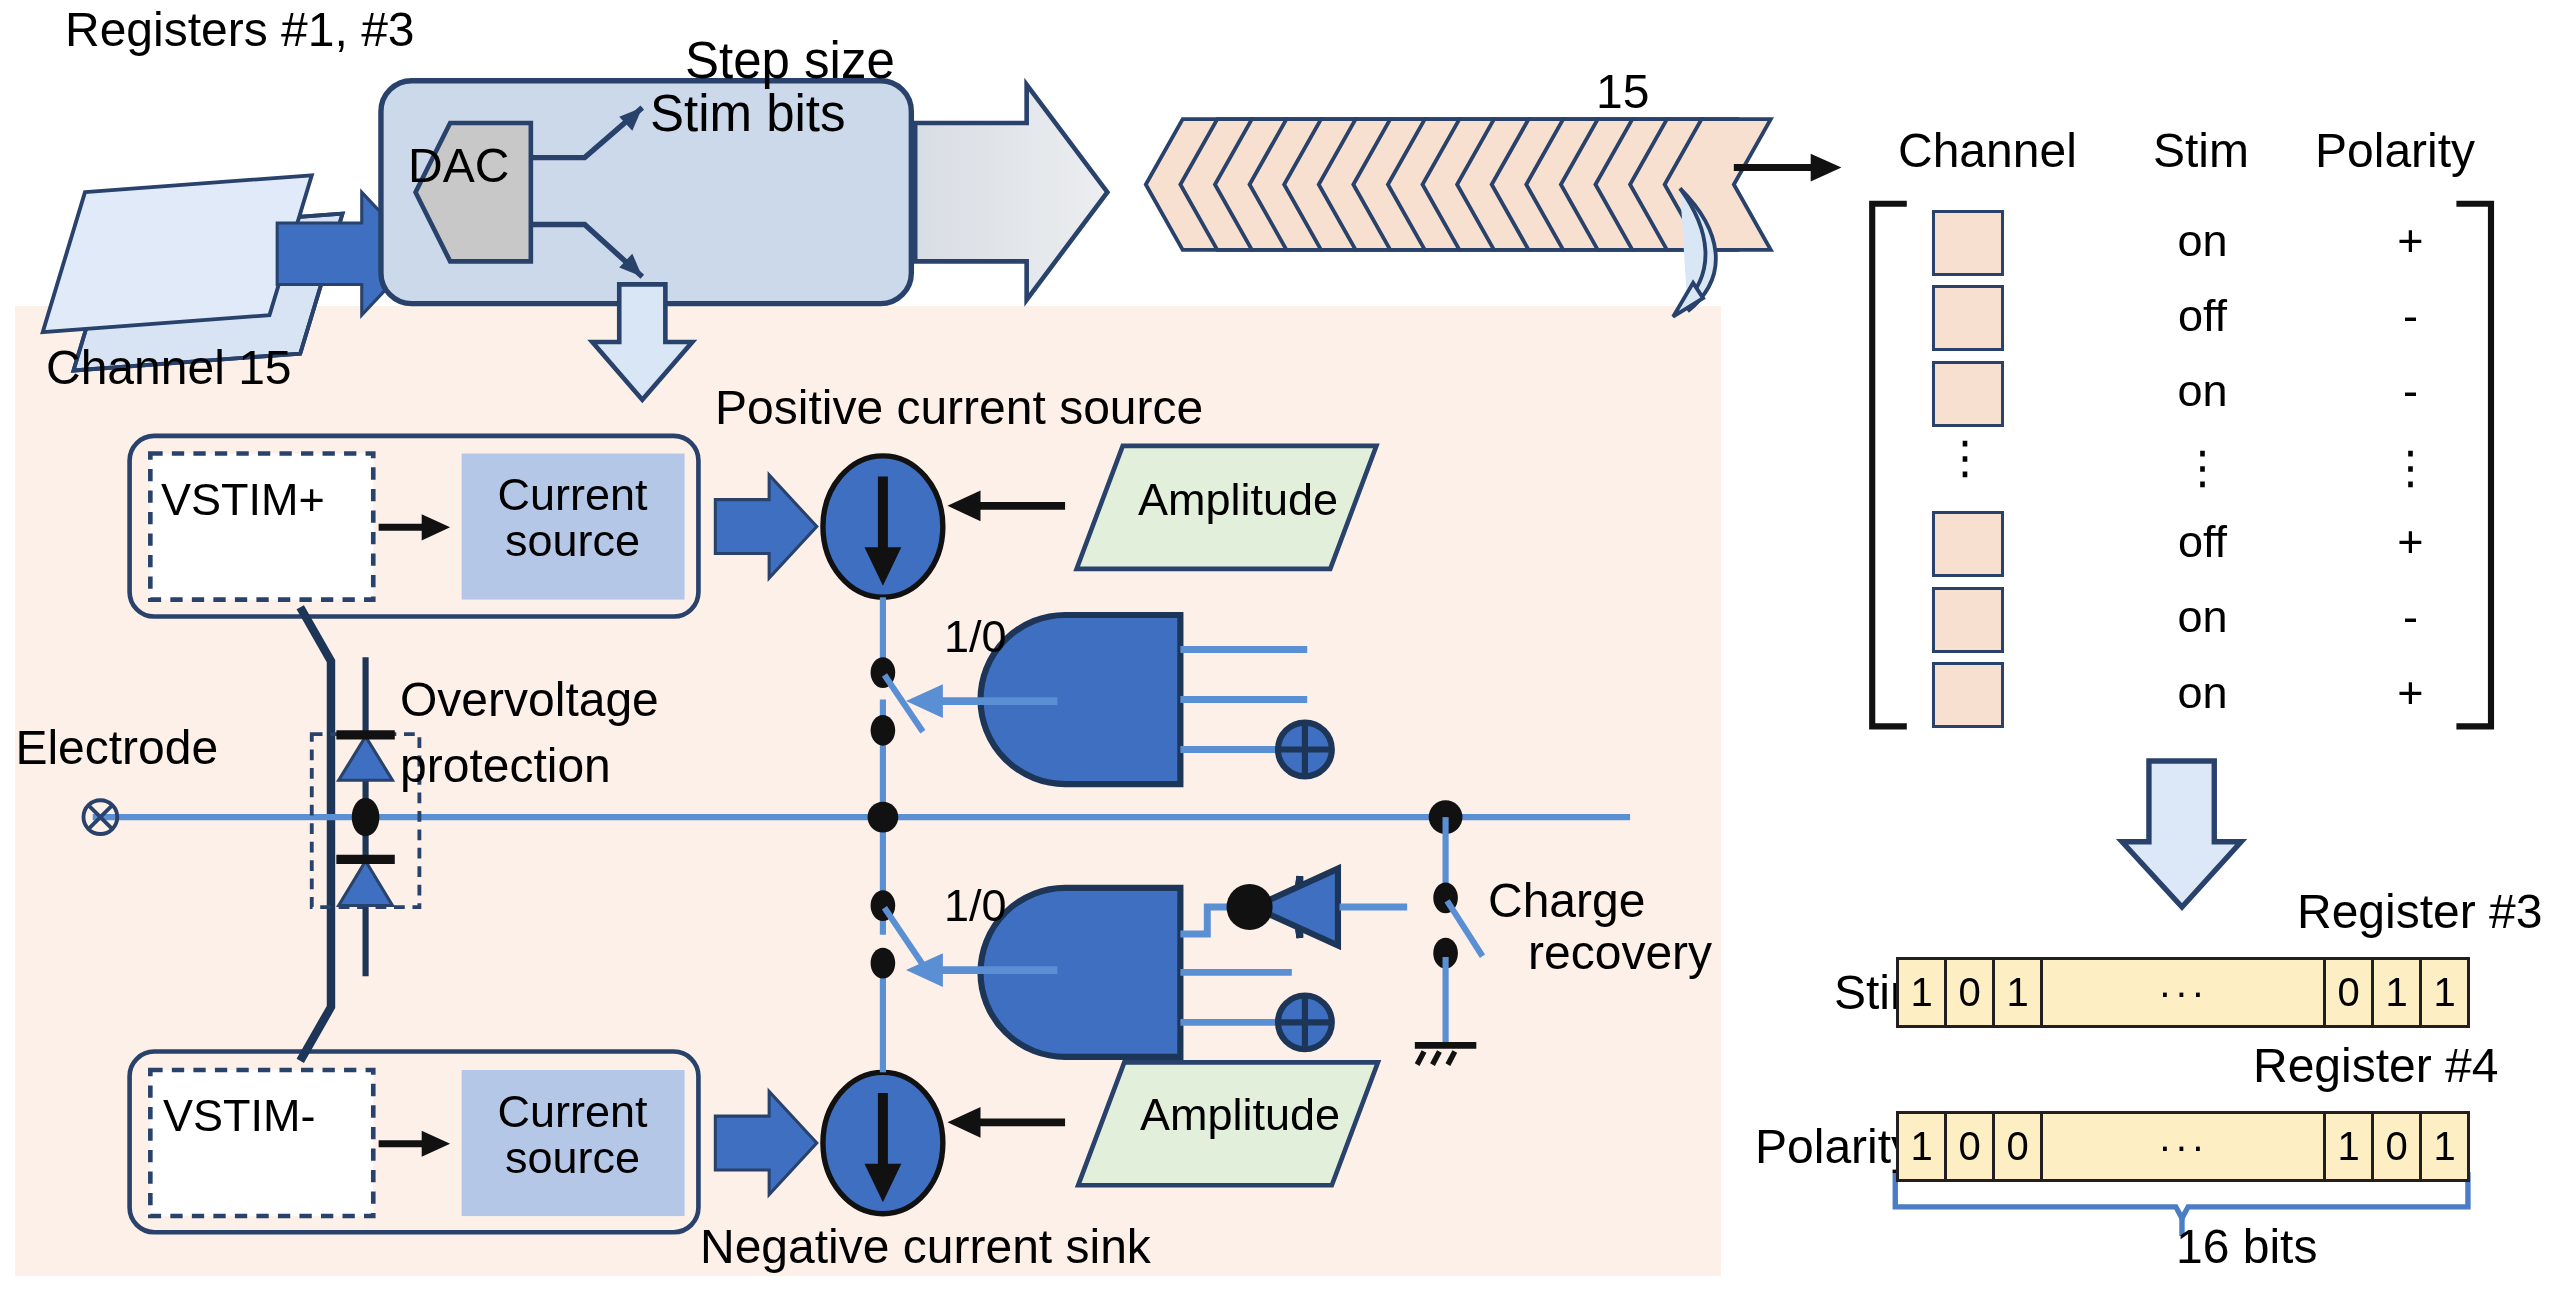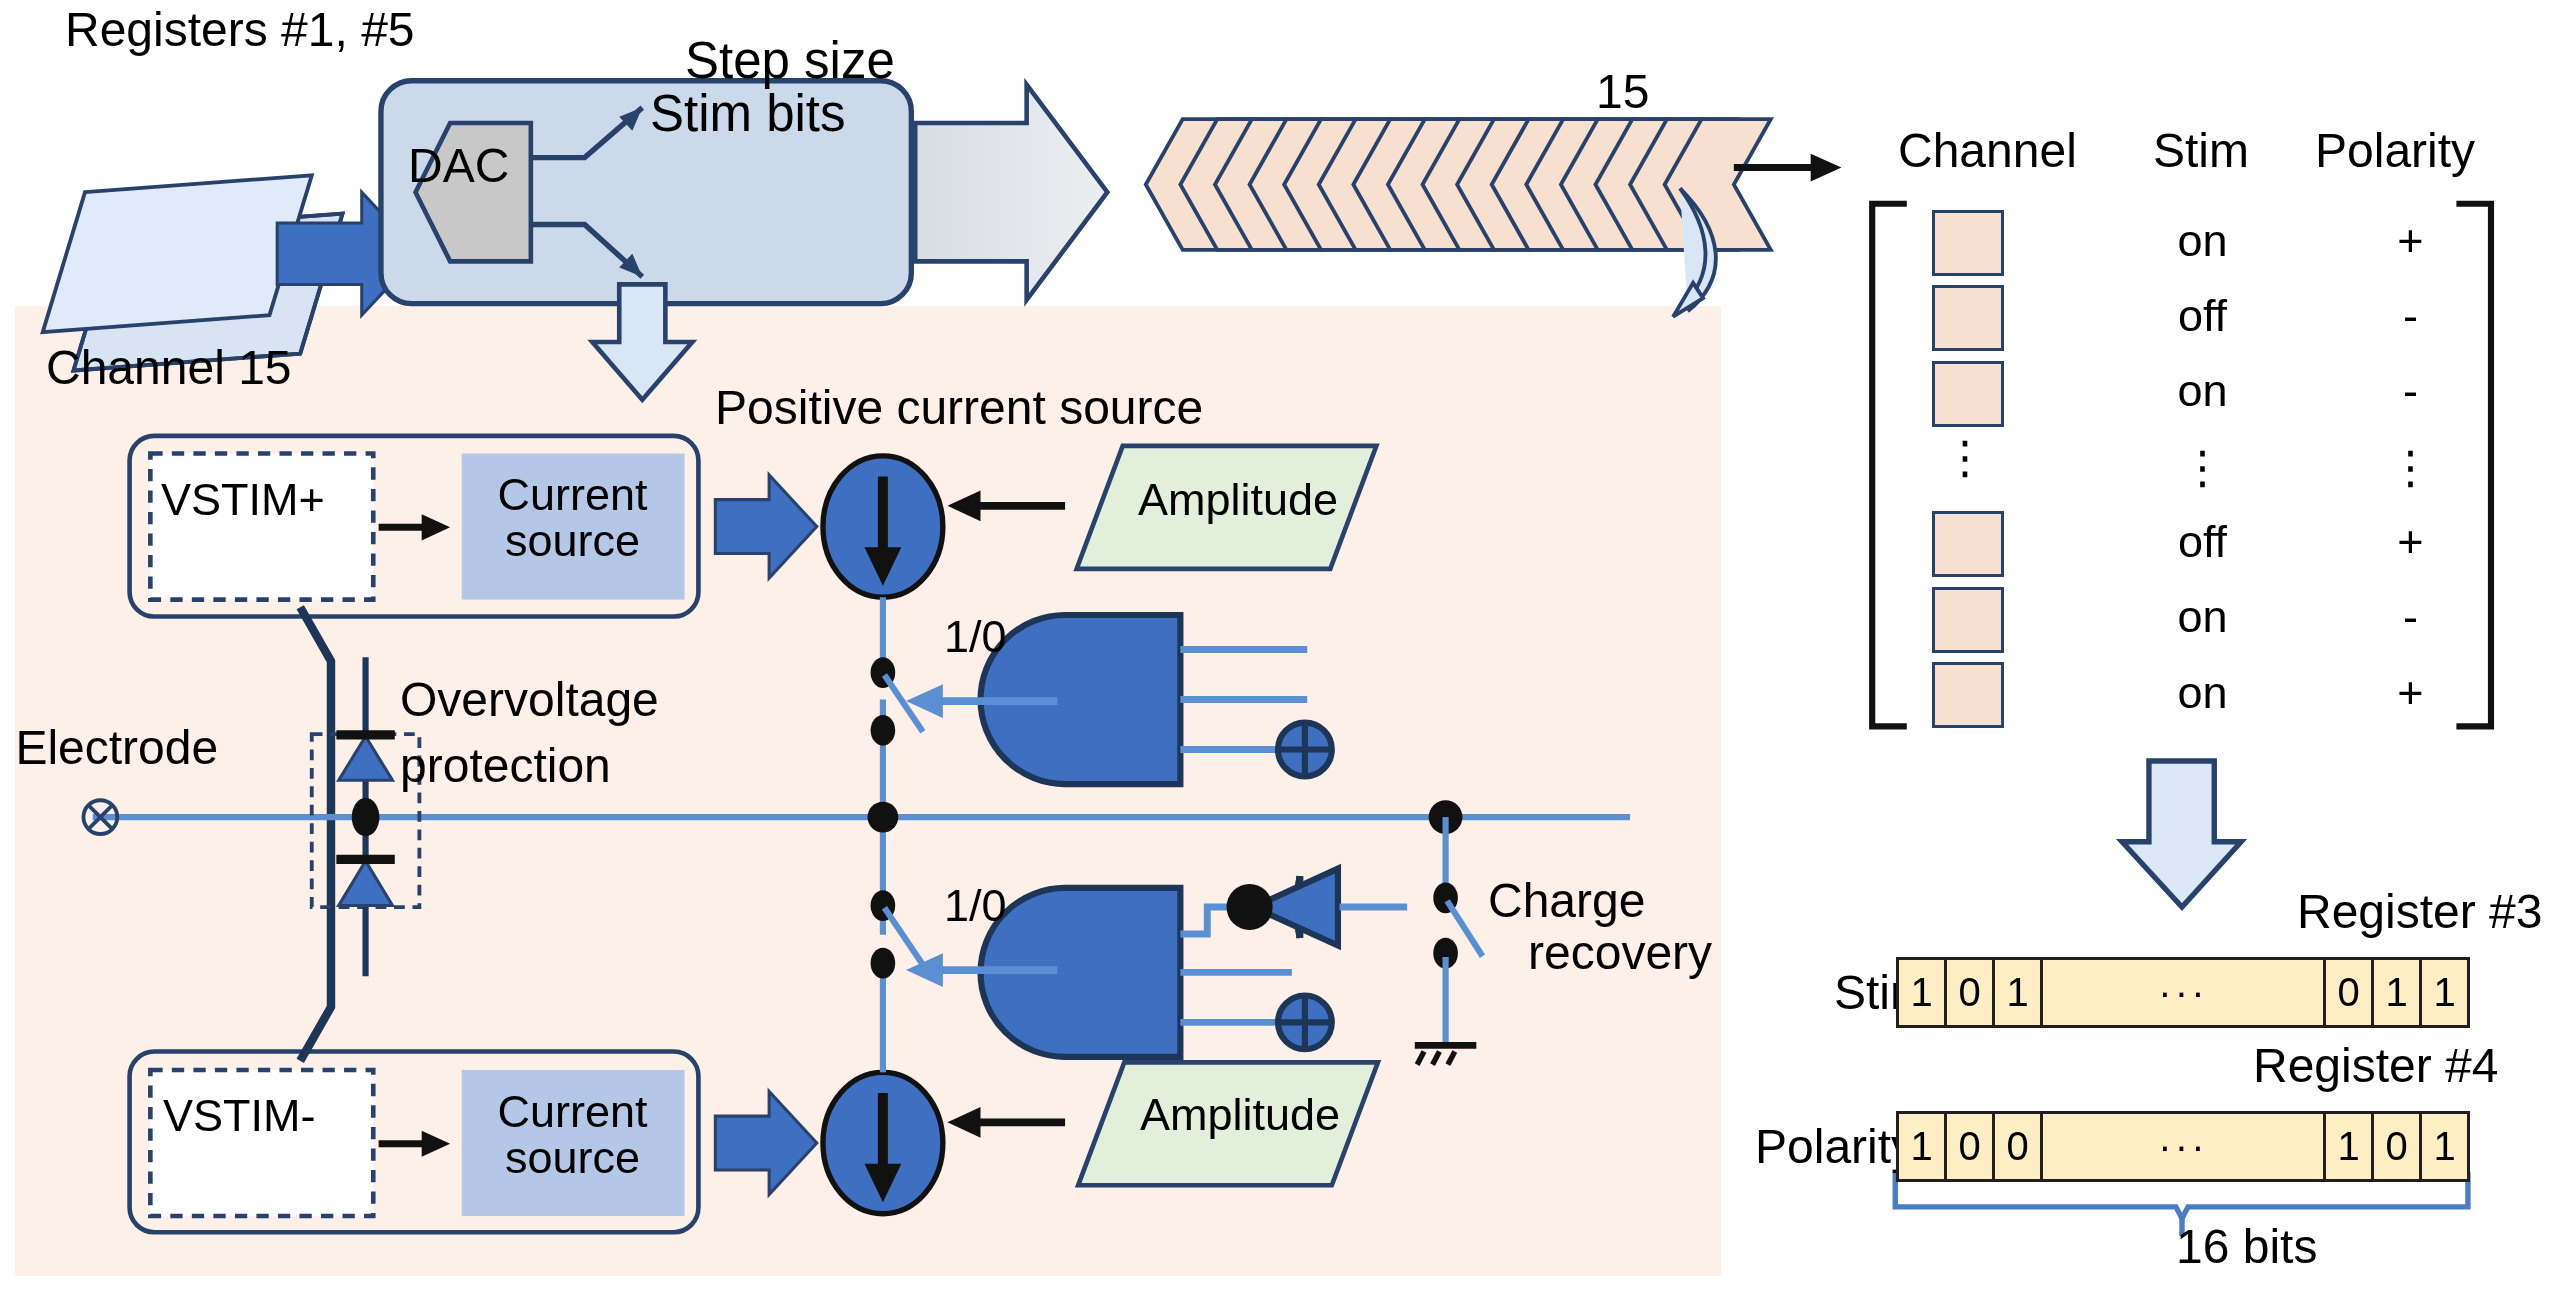--- a/index.html
+++ b/index.html
@@ -288,28 +288,29 @@
     <g>
       <polygon points="2795,990 2880,990 2880,1095 2915,1095 2838,1180 2760,1095 2795,1095" fill="#dce8f7" stroke="#28426b" stroke-width="7"></polygon>
     </g>
 
     <g>
       <path d="M2465,1525 L2465,1570 L2830,1570 L2838,1585 L2846,1570 L3210,1570 L3210,1525" fill="none" stroke="#4a7dc4" stroke-width="7"></path>
       <line x1="2838" y1="1585" x2="2838" y2="1608" stroke="#4a7dc4" stroke-width="7"></line>
     </g>
   </svg>
 
-  <div class="abs txt lbl-reg">Registers #1, #5</div>
+  <div class="abs txt lbl-reg">Registers #1, #3</div>
   <div class="abs txt lbl-dac">DAC</div>
   <div class="abs txt lbl-step">Step size</div>
   <div class="abs txt lbl-bias">Stim bits</div>
   <div class="abs txt lbl-ch15n">15</div>
 
   <div class="abs txt lbl-chan15">Channel 15</div>
   <div class="abs txt lbl-pos">Positive current source</div>
+  <div class="abs txt lbl-neg">Negative current sink</div>
   <div class="abs txt lbl-vstimp">VSTIM+</div>
   <div class="abs txt lbl-vstimm">VSTIM-</div>
 
   <div class="abs cs-box" style="left:461px;top:472px;width:223px;">Current source</div>
   <div class="abs cs-box" style="left:461px;top:1089px;width:223px;">Current source</div>
 
   <div class="abs txt lbl-elec">Electrode</div>
   <div class="abs txt lbl-ov1">Overvoltage</div>
   <div class="abs txt lbl-ov2">protection</div>
 

